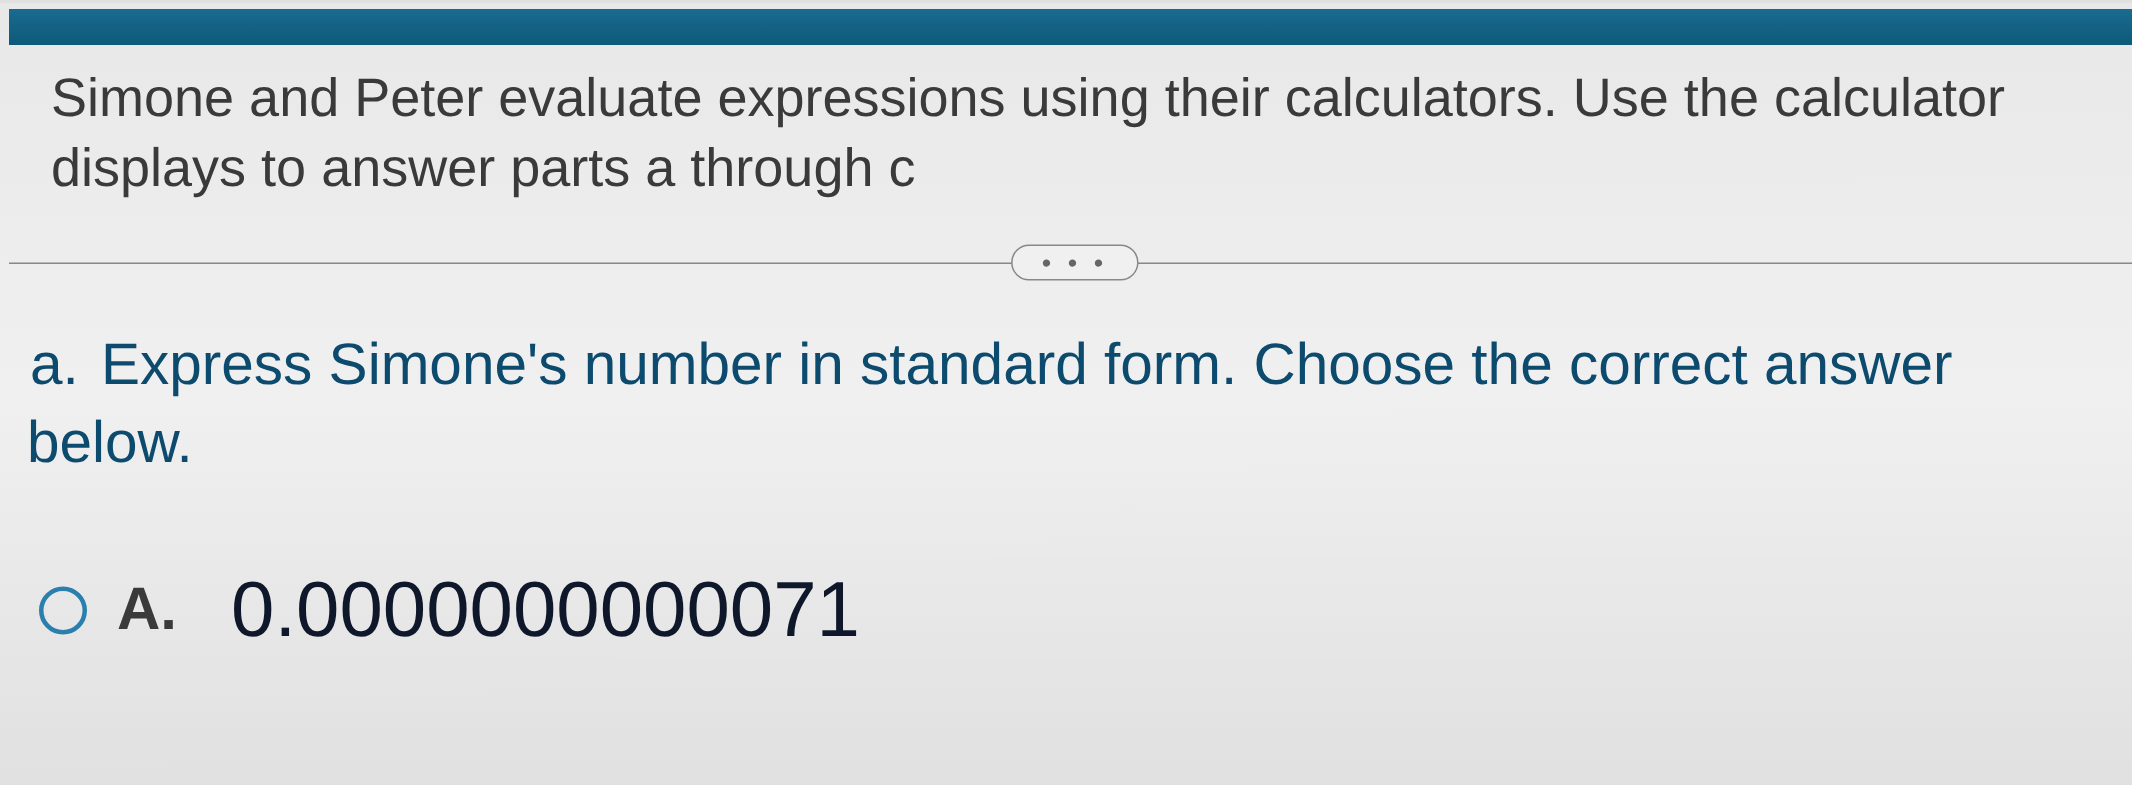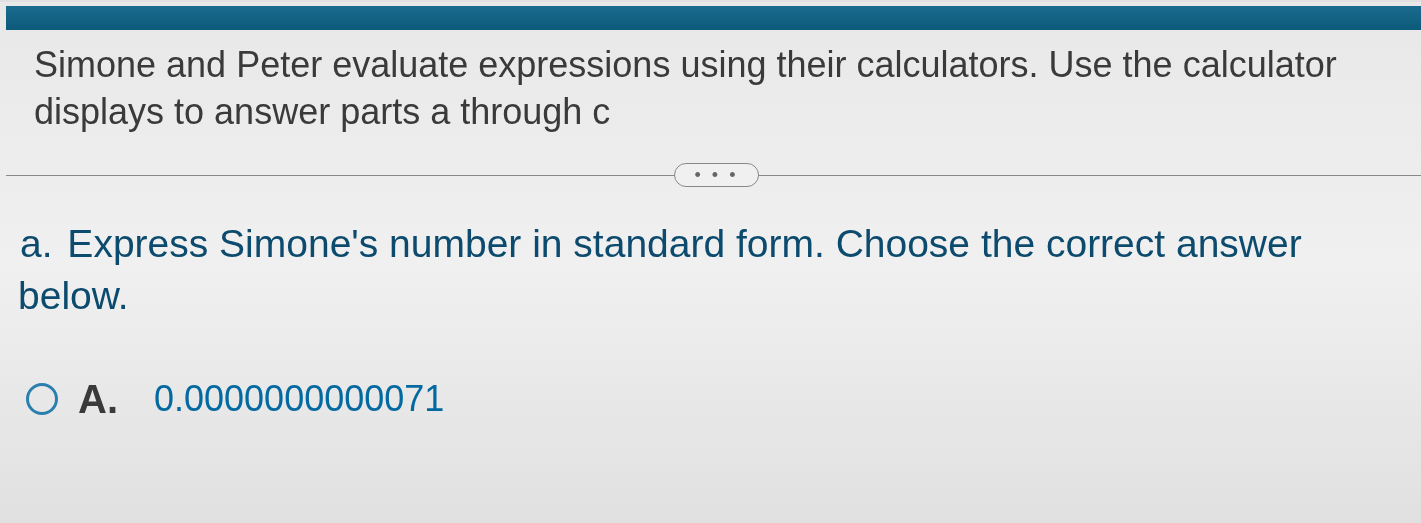--- a/index.html
+++ b/index.html
@@ -78,22 +78,22 @@
       background: transparent;
       cursor: pointer;
       flex-shrink: 0;
     }
     .option-label {
       font-size: 40px;
       color: #3a3a3a;
       font-weight: bold;
     }
     .option-value {
-      font-size: 36px;
-      color: #0369a1;
+      font-size: 52px;
+      color: #0f172a;
       margin-left: 18px;
     }
   </style>
 </head>
 <body>
 
 <div class="header-bar"></div>
 
 <div class="question-intro">Simone and Peter evaluate expressions using their calculators. Use the calculator displays to answer parts a through c</div>
 

